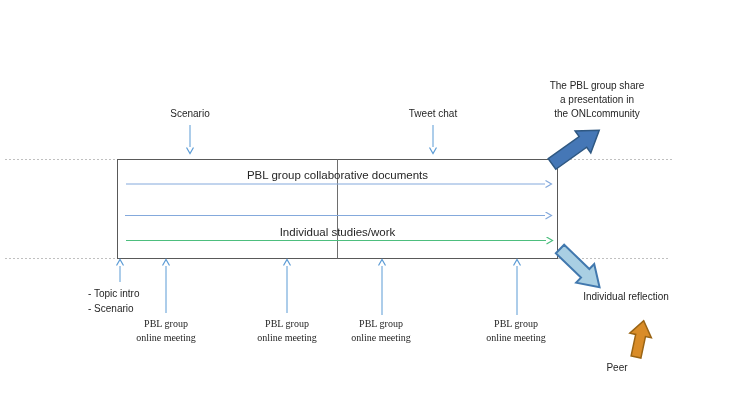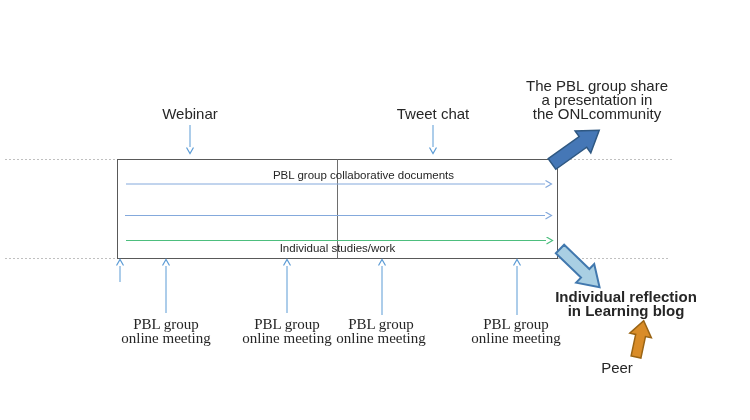--- a/index.html
+++ b/index.html
@@ -1,35 +1,35 @@
 <!DOCTYPE html>
 <html><head>
 <meta charset="utf-8">
 <style>
   html,body{margin:0;padding:0;background:#ffffff;}
   .canvas{position:relative;width:750px;height:420px;background:#ffffff;overflow:hidden;
           font-family:"Liberation Sans", sans-serif;}
   .canvas svg{position:absolute;left:0;top:0;}
-  .t{position:absolute;font-size:15px;line-height:14px;color:#262626;}
+  .t{position:absolute;font-size:10px;line-height:14px;color:#262626;}
   .t span{display:block;}
   .center{text-align:center;}
   #lbl-webinar{left:140px;top:107px;width:100px;}
   #lbl-tweetchat{left:383px;top:107px;width:100px;}
   #note-share{left:497px;top:79px;width:200px;}
   .rowlbl{left:117px;width:441px;font-size:11.5px;line-height:13px;}
-  #rowlbl-0{top:169px;margin-left:26px;}
+  #rowlbl-0{top:169px;}
   #rowlbl-1{top:201px;}
-  #rowlbl-2{top:226px;margin-top:16px;}
+  #rowlbl-2{top:226px;}
   #note-intro{left:88px;top:286px;width:120px;line-height:15px;}
   .meetlbl{top:317px;width:120px;font-family:Liberation Serif, serif;}
   #meet-0{left:106px;}
   #meet-1{left:227px;}
   #meet-2{left:321px;}
   #meet-3{left:456px;}
-  #note-reflection{left:546px;top:290px;width:160px;font-weight:bold;}
+  #note-reflection{left:546px;top:290px;width:160px;}
   #note-peer{left:537px;top:361px;width:160px;}
 </style>
 </head>
 <body>
 
 <div class="canvas">
 
   <svg width="750" height="420" viewBox="0 0 750 420">
     <defs>
       <marker id="m-thin" viewBox="0 0 8 8" refX="0" refY="4" markerWidth="8" markerHeight="8" orient="auto">
@@ -62,52 +62,55 @@
     <line x1="166" y1="313" x2="166" y2="266" marker-end="url(#m-thin)" stroke="#5b9bd5"></line>
     <line x1="287" y1="313" x2="287" y2="266" marker-end="url(#m-thin)" stroke="#5b9bd5"></line>
     <line x1="382" y1="315" x2="382" y2="266" marker-end="url(#m-thin)" stroke="#5b9bd5"></line>
     <line x1="517" y1="315" x2="517" y2="266" marker-end="url(#m-thin)" stroke="#5b9bd5"></line>
 
     <polygon points="0,-6.5 38,-6.5 38,-13.5 58,0 38,13.5 38,6.5 0,6.5" transform="translate(552,164) rotate(-35.5)" stroke-width="1.5" fill="#4577b6" stroke="#2f5882"></polygon>
     <polygon points="0,-6 35,-6 35,-13 55,0 35,13 35,6 0,6" transform="translate(560,249) rotate(44)" stroke-width="2" fill="#a9cfe3" stroke="#4178ae"></polygon>
     <polygon points="0,-5 22,-5 22,-11 37,0 22,11 22,5 0,5" transform="translate(636,357) rotate(-78)" stroke-width="1.5" fill="#d98c28" stroke="#9a6414"></polygon>
   </svg>
 
-  <div class="t center" id="lbl-webinar">Webinar</div>
+  <div class="t center" id="lbl-webinar">Scenario</div>
   <div class="t center" id="lbl-tweetchat">Tweet chat</div>
 
   <div class="t center" id="note-share">
     <span>The PBL group share</span>
     <span>a presentation in</span>
     <span>the ONLcommunity</span>
   </div>
 
   <div class="t center rowlbl" id="rowlbl-0">PBL group collaborative documents</div>
   <div class="t center rowlbl" id="rowlbl-2">Individual studies/work</div>
 
+  <div class="t" id="note-intro">
+    <span>- Topic intro</span>
+    <span>- Scenario</span>
+  </div>
 
   <div class="t center meetlbl" id="meet-0">
     <span>PBL group</span>
     <span>online meeting</span>
   </div>
   <div class="t center meetlbl" id="meet-1">
     <span>PBL group</span>
     <span>online meeting</span>
   </div>
   <div class="t center meetlbl" id="meet-2">
     <span>PBL group</span>
     <span>online meeting</span>
   </div>
   <div class="t center meetlbl" id="meet-3">
     <span>PBL group</span>
     <span>online meeting</span>
   </div>
 
   <div class="t center" id="note-reflection">
     <span>Individual reflection</span>
-    <span>in Learning blog</span>
   </div>
 
   <div class="t center" id="note-peer">
     <span>Peer</span>
   </div>
 
 </div>
 
 </body></html>

